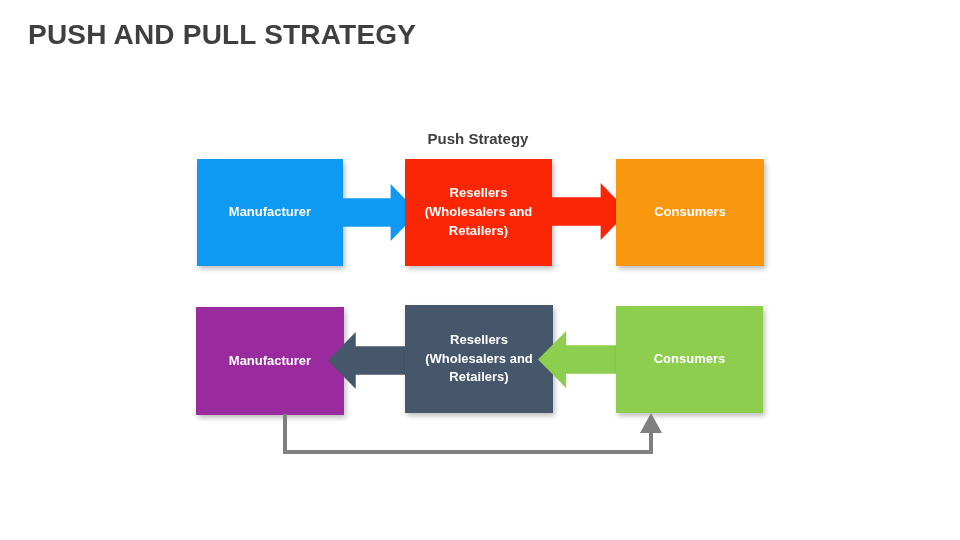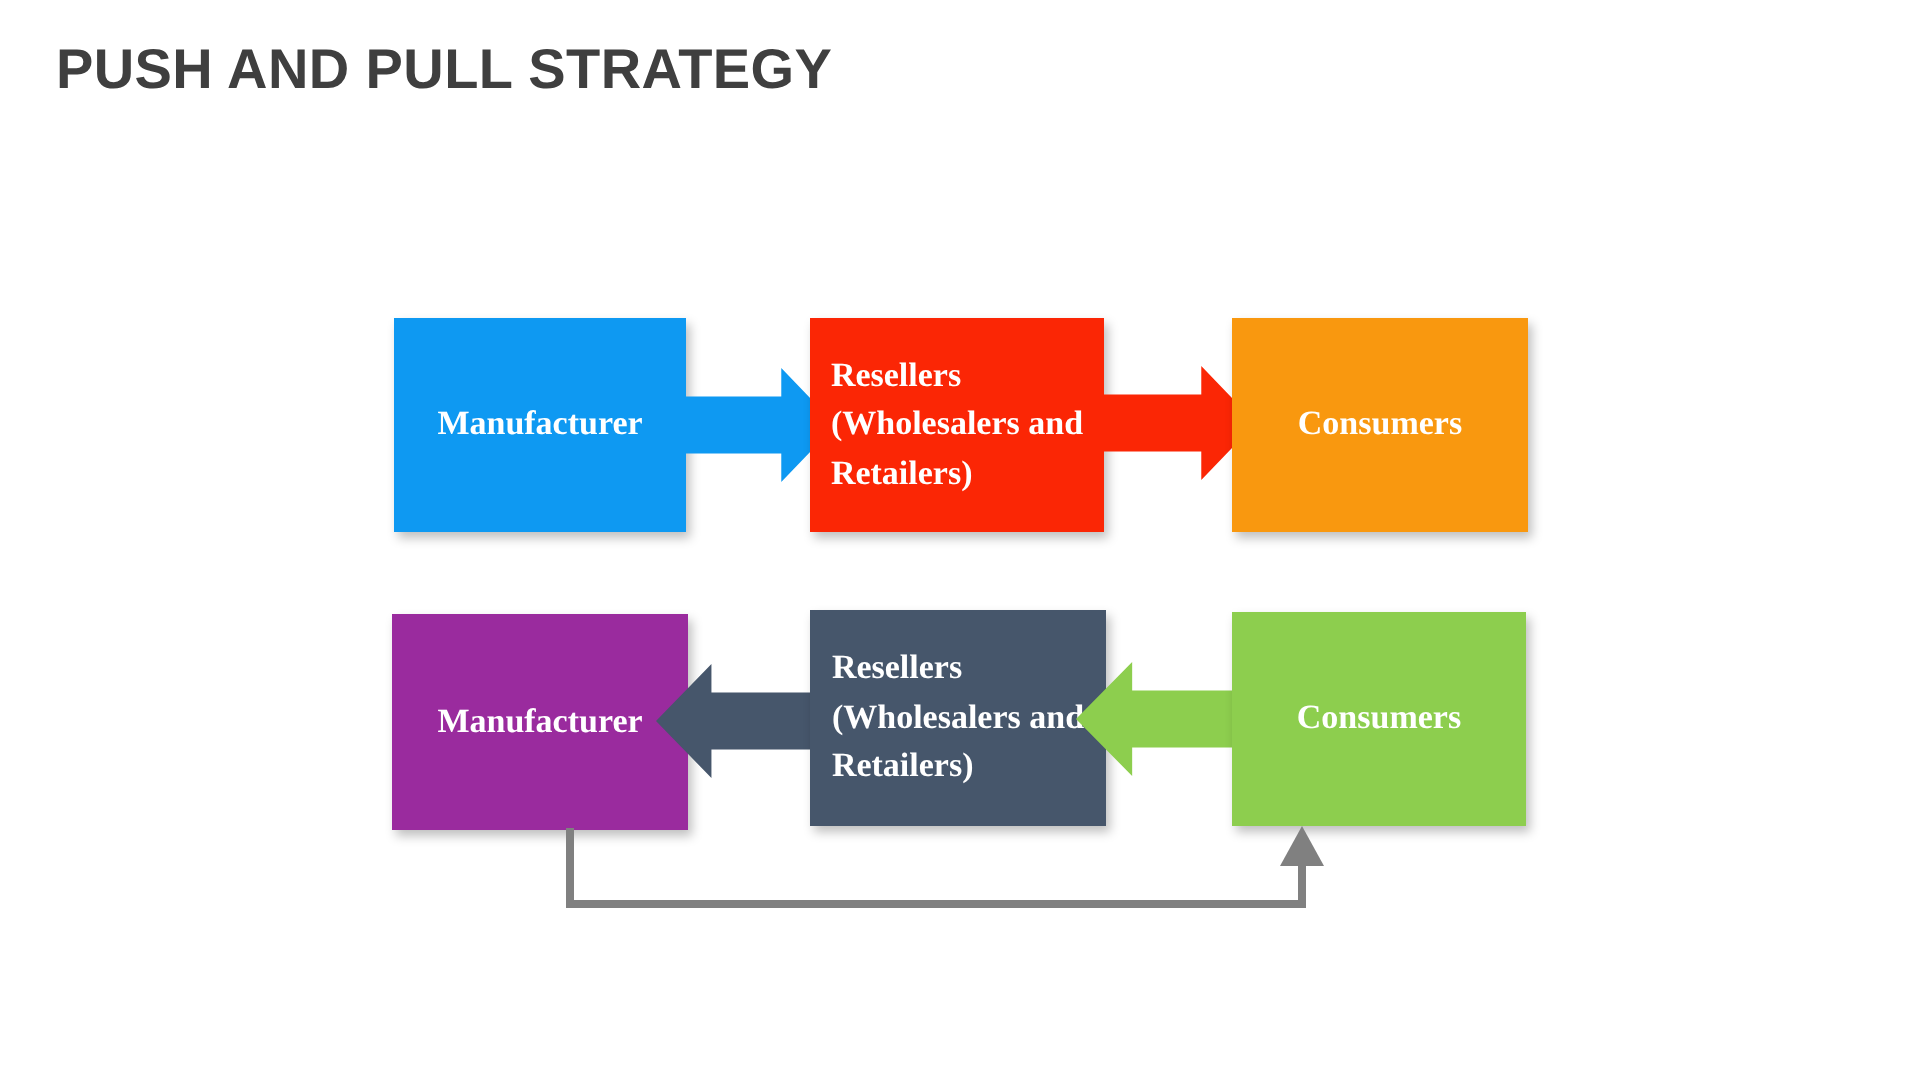--- a/index.html
+++ b/index.html
@@ -12,38 +12,39 @@
     font-size:28px;font-weight:700;letter-spacing:.2px;line-height:1.2;
   }
   .flow-label{
     position:absolute;left:378px;width:200px;text-align:center;
     font-size:15px;font-weight:700;line-height:1.2;
   }
   .flow-label.push{top:130px}
   .flow-label.pull{top:278px}
   .box{
     position:absolute;display:flex;align-items:center;justify-content:center;
-    text-align:left;font-size:17px;font-weight:600;line-height:1.45;
-    white-space:pre-line;box-shadow:2px 3px 5px rgba(0,0,0,.25);font-family:Liberation Serif, serif;
+    text-align:center;font-size:13px;font-weight:600;line-height:1.45;
+    white-space:pre-line;box-shadow:2px 3px 5px rgba(0,0,0,.25);
   }
   .arrow{
     position:absolute;filter:drop-shadow(2px 3px 2px rgba(0,0,0,.30));
   }
   .arrow-right{clip-path:polygon(0 25%,64% 25%,64% 0,100% 50%,64% 100%,64% 75%,0 75%);}
   .arrow-left{clip-path:polygon(100% 25%,36% 25%,36% 0,0 50%,36% 100%,36% 75%,100% 75%);}
   .conn{position:absolute;}
   .conn-head{clip-path:polygon(50% 0,100% 100%,0 100%);}
 </style>
 </head>
 <body>
 
 <div class="slide" style="background: rgb(255, 255, 255);">
 
   <h1 class="slide-title" style="color: rgb(63, 63, 63);">PUSH AND PULL STRATEGY</h1>
 
+  <div class="flow-label push" style="color: rgb(63, 63, 63);">Push Strategy</div>
 
   <div class="box" style="left: 197px; top: 159px; width: 146px; height: 107px; background: rgb(14, 153, 242); color: rgb(255, 255, 255);">Manufacturer</div>
 
   <div class="arrow arrow-right" style="left: 342px; top: 184px; width: 76px; height: 57px; background: rgb(14, 153, 242);"></div>
 
   <div class="box" style="left: 405px; top: 159px; width: 147px; height: 107px; background: rgb(251, 38, 5); color: rgb(255, 255, 255);">Resellers
 (Wholesalers and
 Retailers)</div>
 
   <div class="arrow arrow-right" style="left: 552px; top: 183px; width: 76px; height: 57px; background: rgb(251, 38, 5);"></div>

